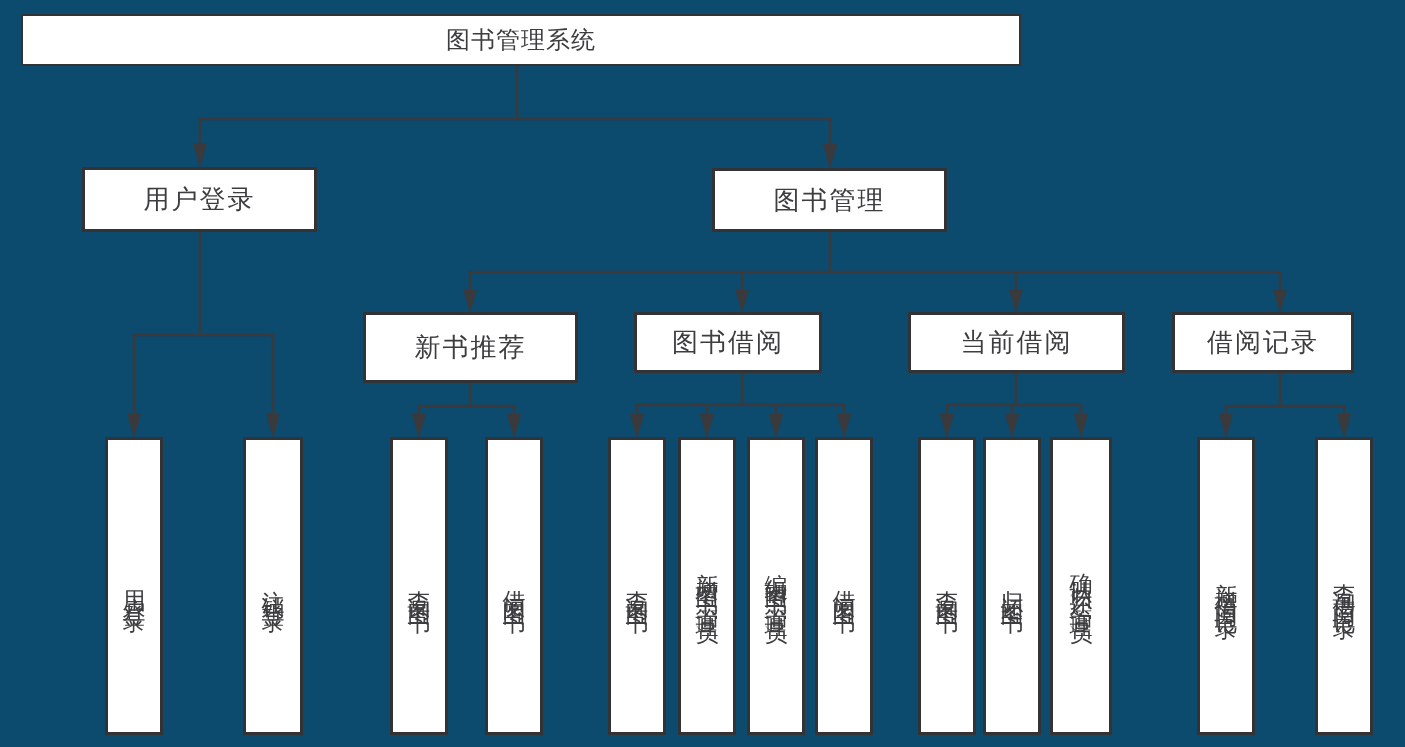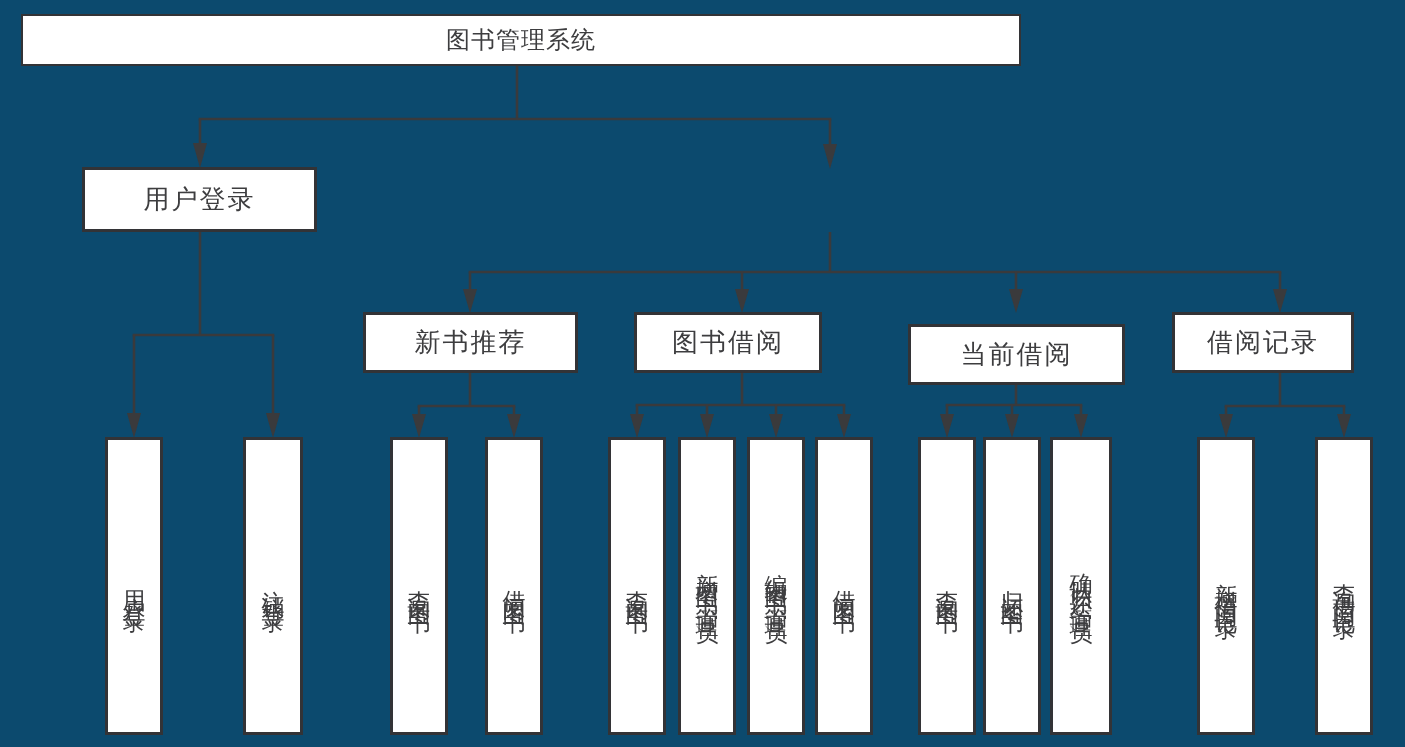--- a/index.html
+++ b/index.html
@@ -108,24 +108,25 @@
       <polygon points="1005,414 1019,414 1012,438"></polygon>
       <polygon points="1074,414 1088,414 1081,438"></polygon>
       <polygon points="1219,414 1233,414 1226,438"></polygon>
       <polygon points="1337,414 1351,414 1344,438"></polygon>
     </g>
   </svg>
 
   <div class="node root" style="left:21px;top:14px;width:1000px;height:52px;">图书管理系统</div>
 
   <div class="node branch" style="left:82px;top:167px;width:235px;height:65px;">用户登录</div>
+  <div class="node branch" style="left:712px;top:168px;width:235px;height:64px;">图书管理</div>
 
-  <div class="node branch" style="left:363px;top:312px;width:215px;height:61px;">新书推荐</div>
+  <div class="node branch" style="left:363px;top:312px;width:215px;height:71px;">新书推荐</div>
   <div class="node branch" style="left:634px;top:312px;width:188px;height:61px;">图书借阅</div>
-  <div class="node branch" style="left:908px;top:324px;width:217px;height:61px;">当前借阅</div>
+  <div class="node branch" style="left:908px;top:312px;width:217px;height:61px;">当前借阅</div>
   <div class="node branch" style="left:1172px;top:312px;width:182px;height:61px;">借阅记录</div>
 
   <div class="node leaf" style="left:105px;top:437px;width:58px;height:298px;">用户登录</div>
   <div class="node leaf" style="left:243px;top:437px;width:60px;height:298px;">注销登录</div>
 
   <div class="node leaf" style="left:390px;top:437px;width:58px;height:298px;">查询图书</div>
   <div class="node leaf" style="left:485px;top:437px;width:58px;height:298px;">借阅图书</div>
 
   <div class="node leaf" style="left:608px;top:437px;width:58px;height:298px;">查询图书</div>
   <div class="node leaf" style="left:678px;top:437px;width:58px;height:298px;">新增图书（管理员）</div>

